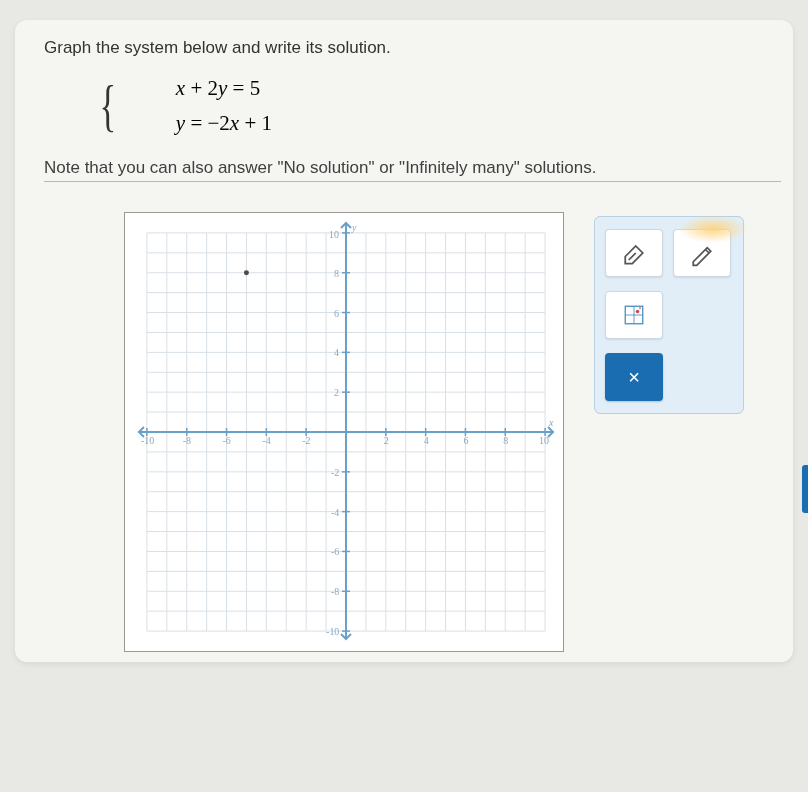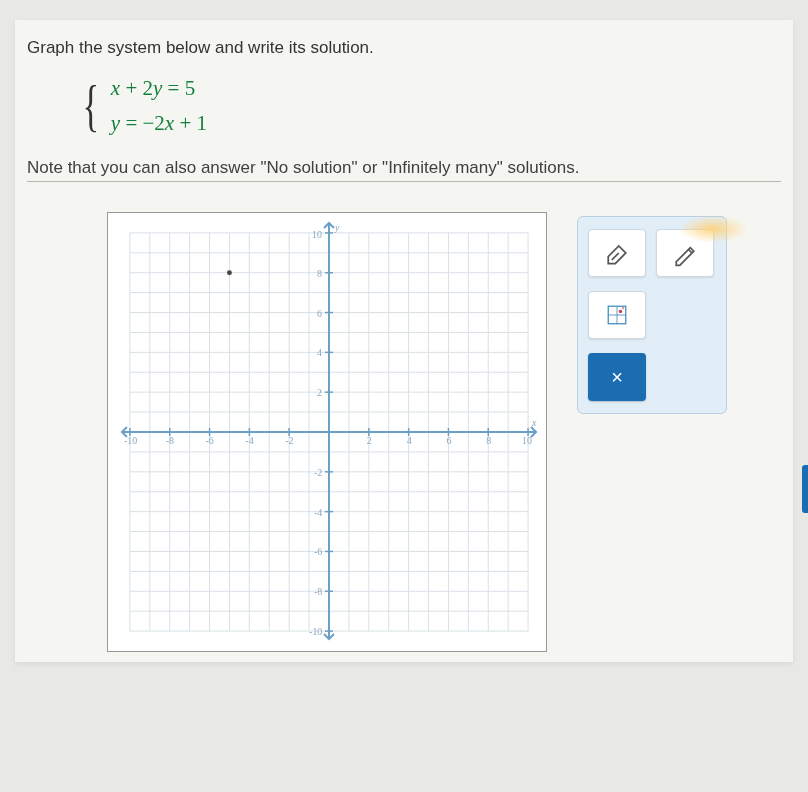--- a/index.html
+++ b/index.html
@@ -10,22 +10,22 @@
     body {
       font-family: Verdana, Geneva, sans-serif;
       background: #e8e8e5;
       padding: 20px 15px;
       width: 808px;
       height: 792px;
       position: relative;
     }
     .content-card {
       background: #f5f5f2;
-      border-radius: 0;
-      padding: 18px 12px 10px 12px;
+      border-radius: 12px;
+      padding: 18px 12px 10px 29px;
       box-shadow: 0 2px 6px rgba(0,0,0,0.08);
     }
     .question-text {
       font-size: 17px;
       color: #333;
       margin-bottom: 18px;
     }
     .equation-block {
       margin-left: 50px;
       margin-bottom: 22px;
@@ -42,21 +42,22 @@
     }
     .eqs {
       display: flex;
       flex-direction: column;
       gap: 10px;
     }
     .eq {
       font-family: 'Times New Roman', serif;
       font-style: italic;
       font-size: 21px;
-      color: #15803d;
+      color: #000000;
+      margin-left: 48px;
     }
     .eq .num { font-style: normal; }
     .note-text {
       font-size: 17px;
       color: #404040;
       border-bottom: 1px solid #b8b8b0;
       padding-bottom: 3px;
       margin-bottom: 30px;
     }
     .work-area {

